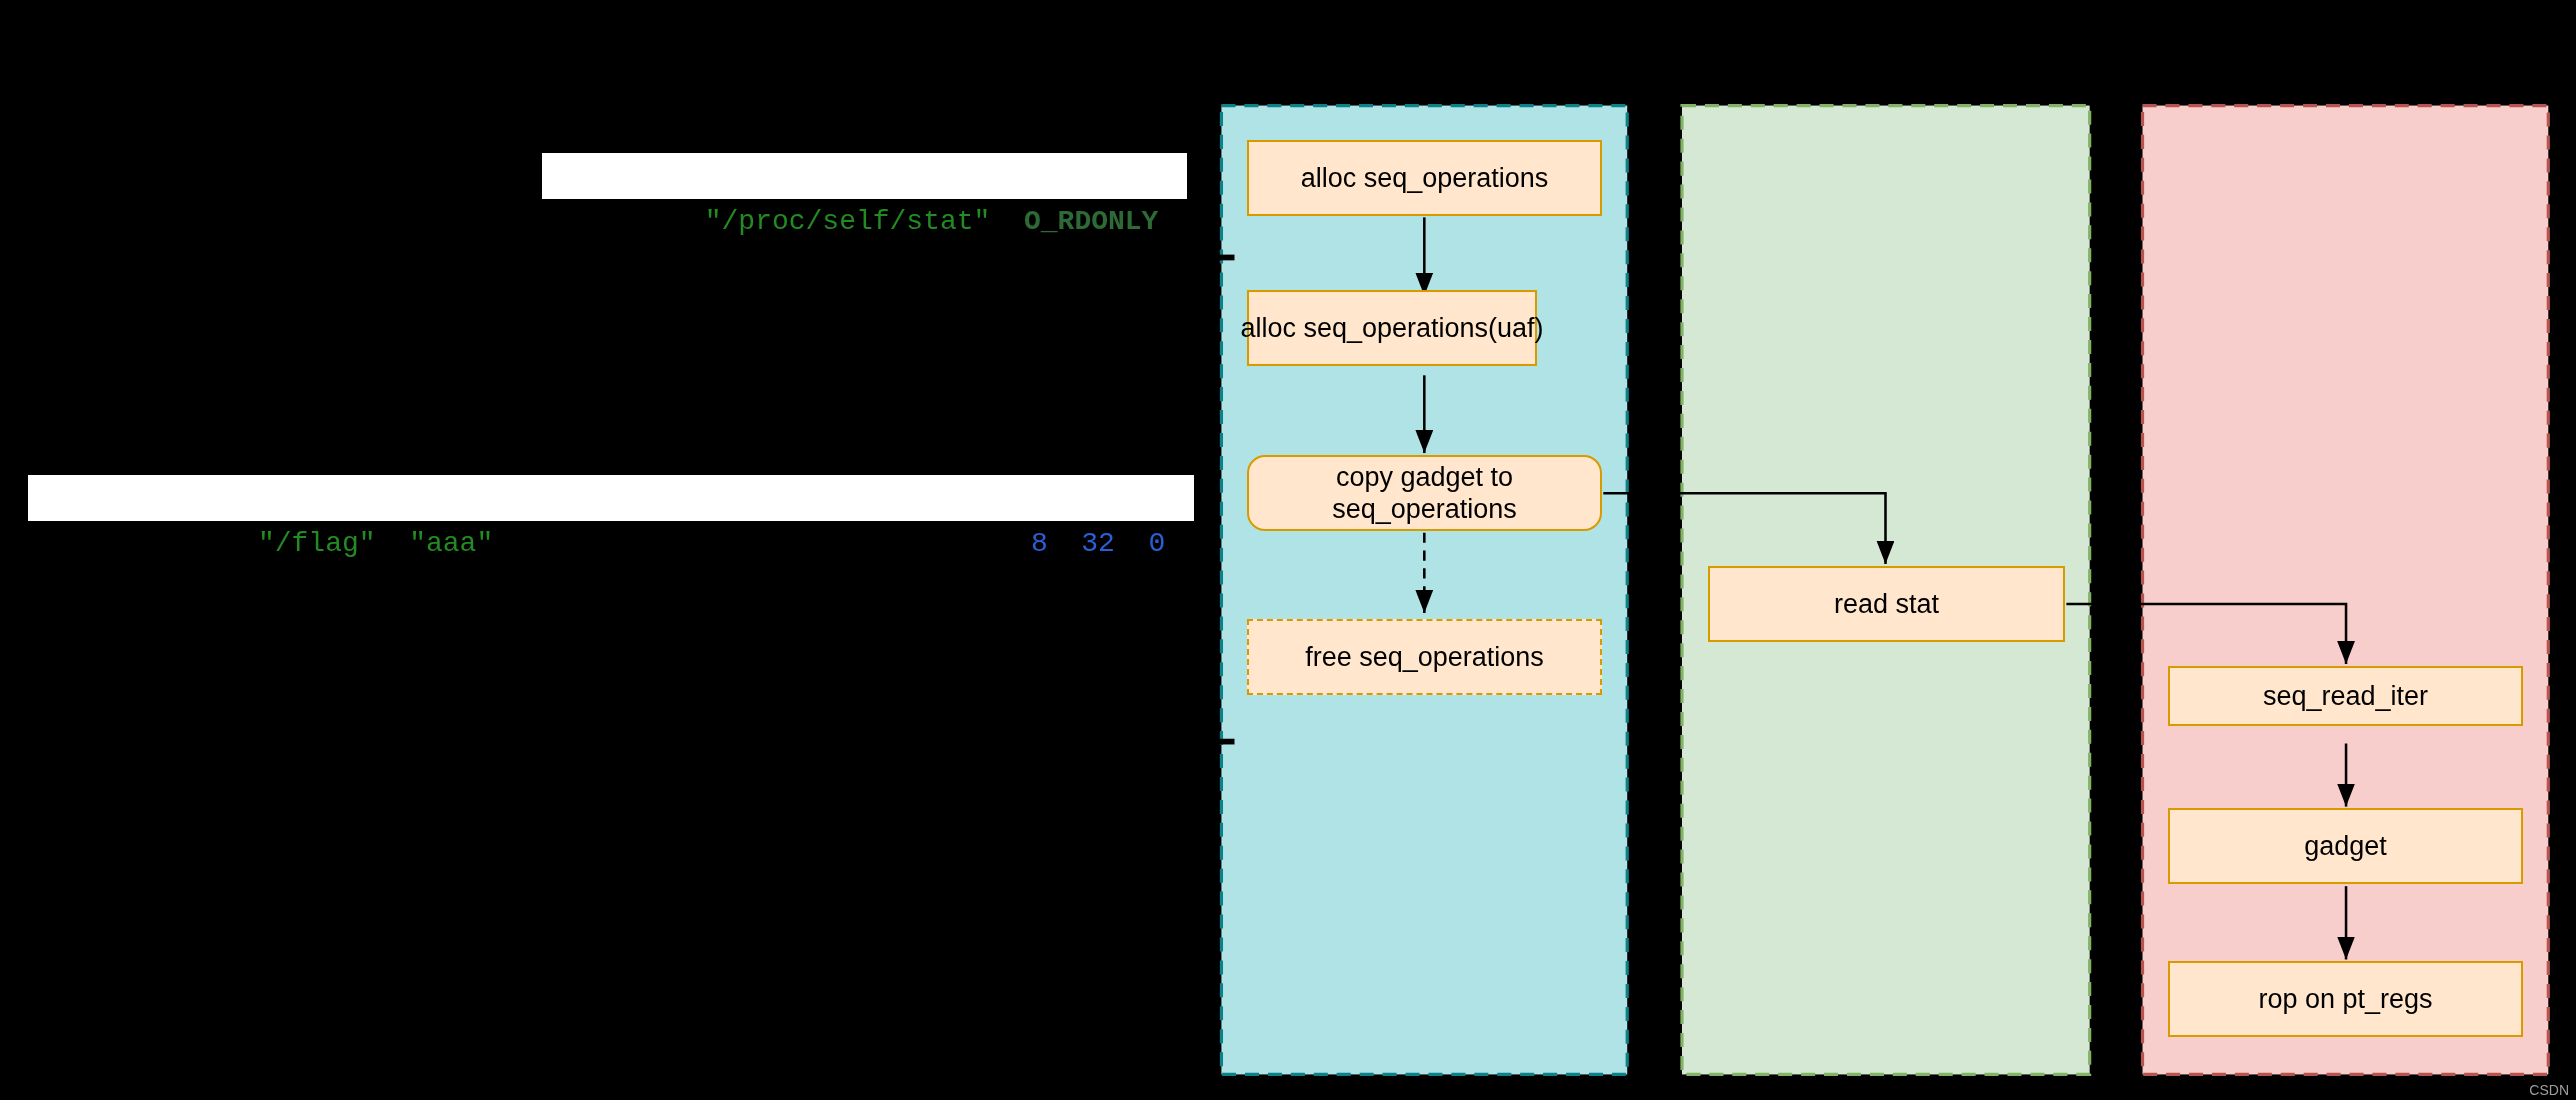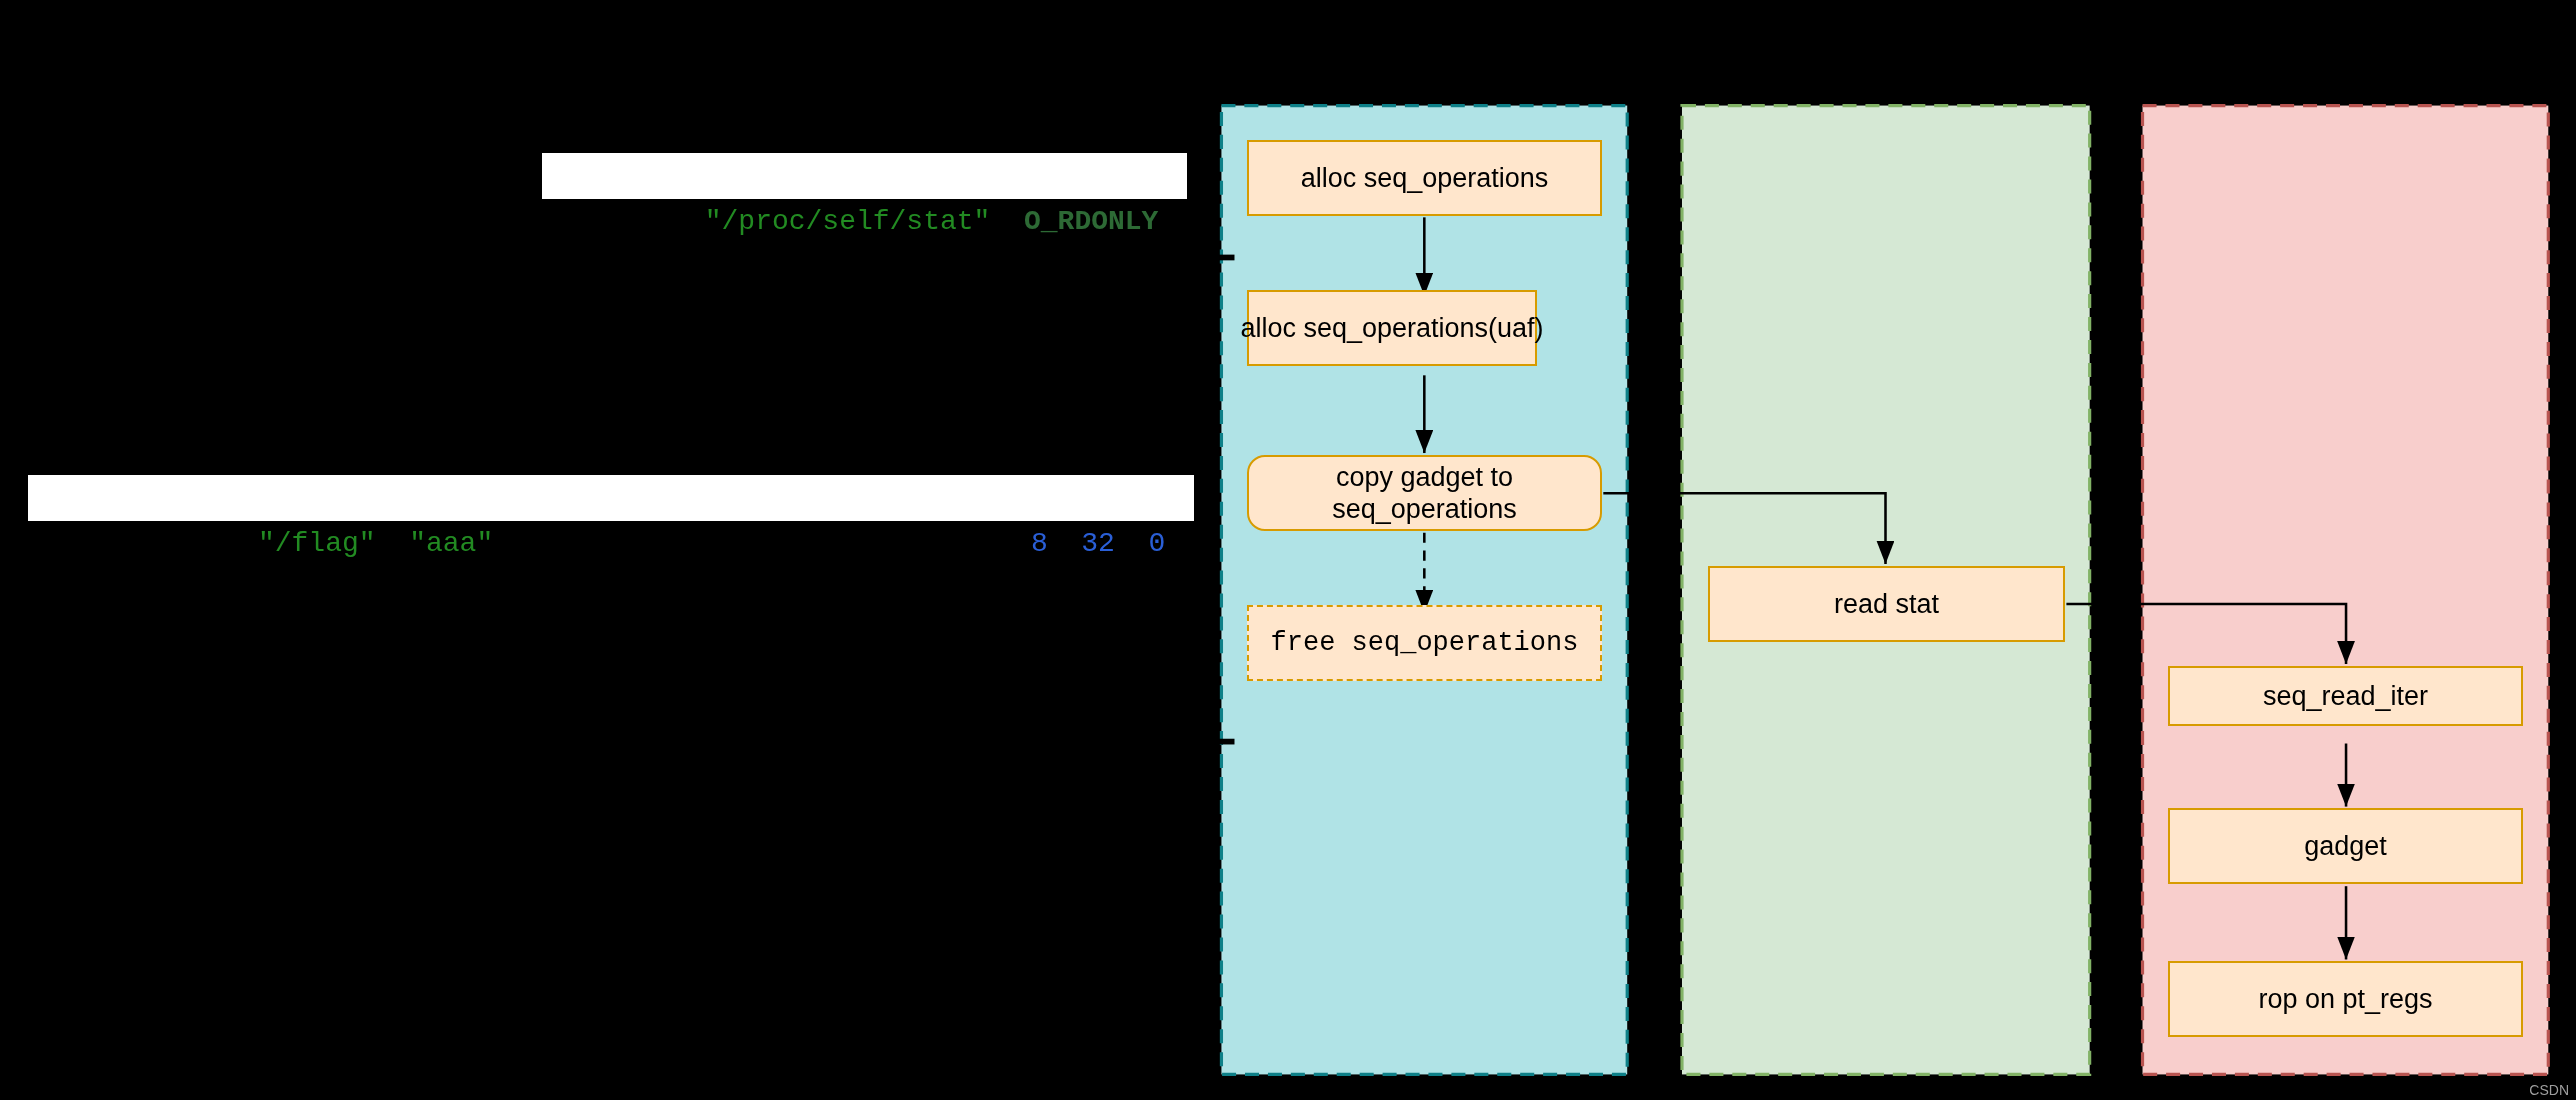--- a/index.html
+++ b/index.html
@@ -18,21 +18,21 @@
   .node{
     position:absolute;border:2.5px solid #d79b00;background:#ffe6cc;box-sizing:border-box;
     display:flex;align-items:center;justify-content:center;text-align:center;
     font-size:27px;color:#000;white-space:nowrap;line-height:1.2;padding:0 1px;
   }
   .node.wrap{white-space:normal;border-radius:18px;}
   .node.dashed{border-style:dashed;}
   #n-alloc  {left:1247px;top:140px; width:355px;height:76px;}
   #n-uaf    {left:1247px;top:290px; width:290px;height:76px;}
   #n-copy   {left:1247px;top:455px; width:355px;height:76px;}
-  #n-free   {left:1247px;top:605px; width:355px;height:76px;font-family:Liberation Mono, monospace;}
+  #n-free   {left:1247px;top:619px; width:355px;height:76px;}
   #n-read   {left:1708px;top:566px; width:357px;height:76px;}
   #n-iter   {left:2168px;top:666px;width:355px;height:60px;}
   #n-gadget {left:2168px;top:808px;width:355px;height:76px;}
   #n-rop    {left:2168px;top:961px;width:355px;height:76px;}
   #watermark{
     position:absolute;left:2470px;top:1082px;width:99px;text-align:right;
     font-size:14px;color:#9e9e9e;font-family:"Liberation Sans",sans-serif;
   }
 </style>
 </head>

